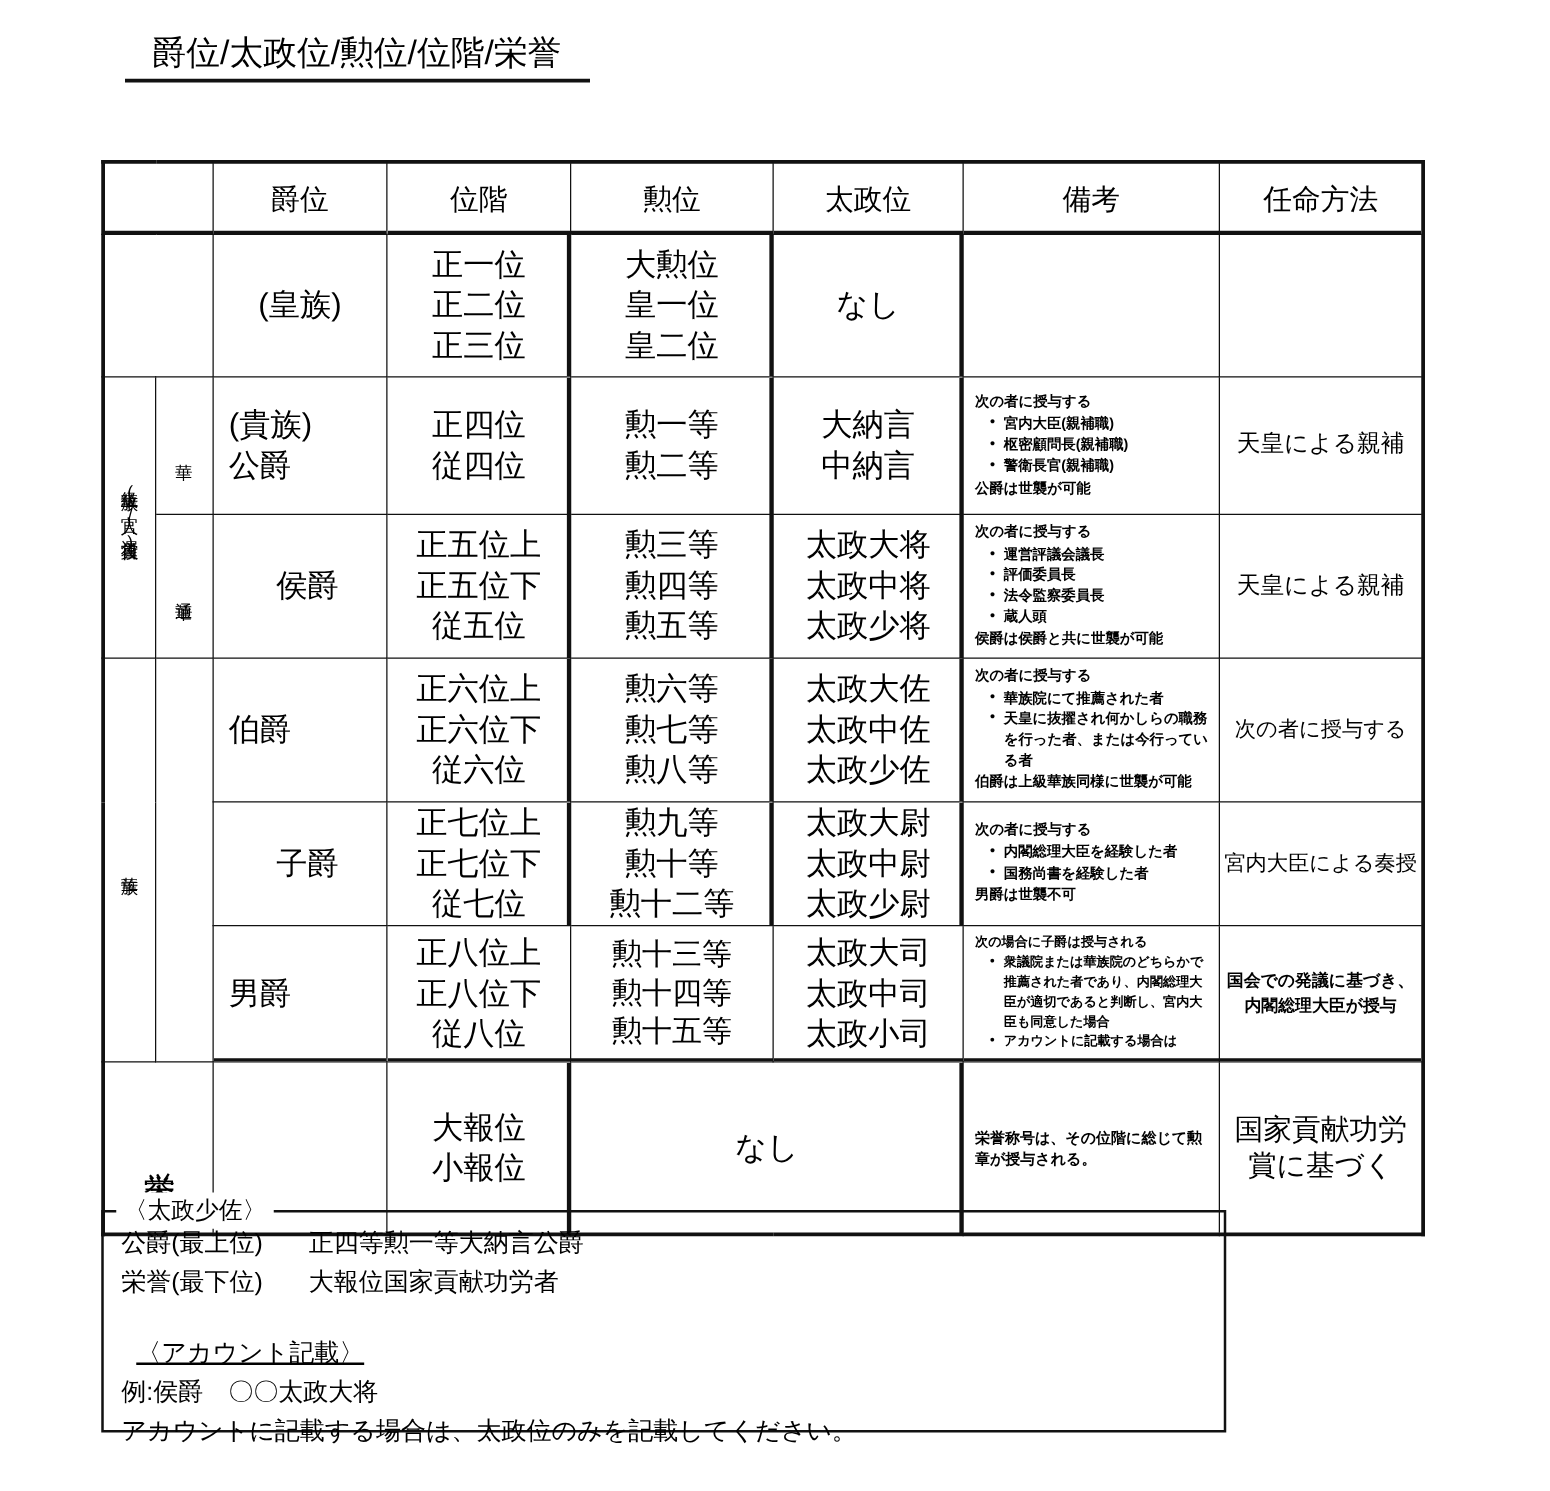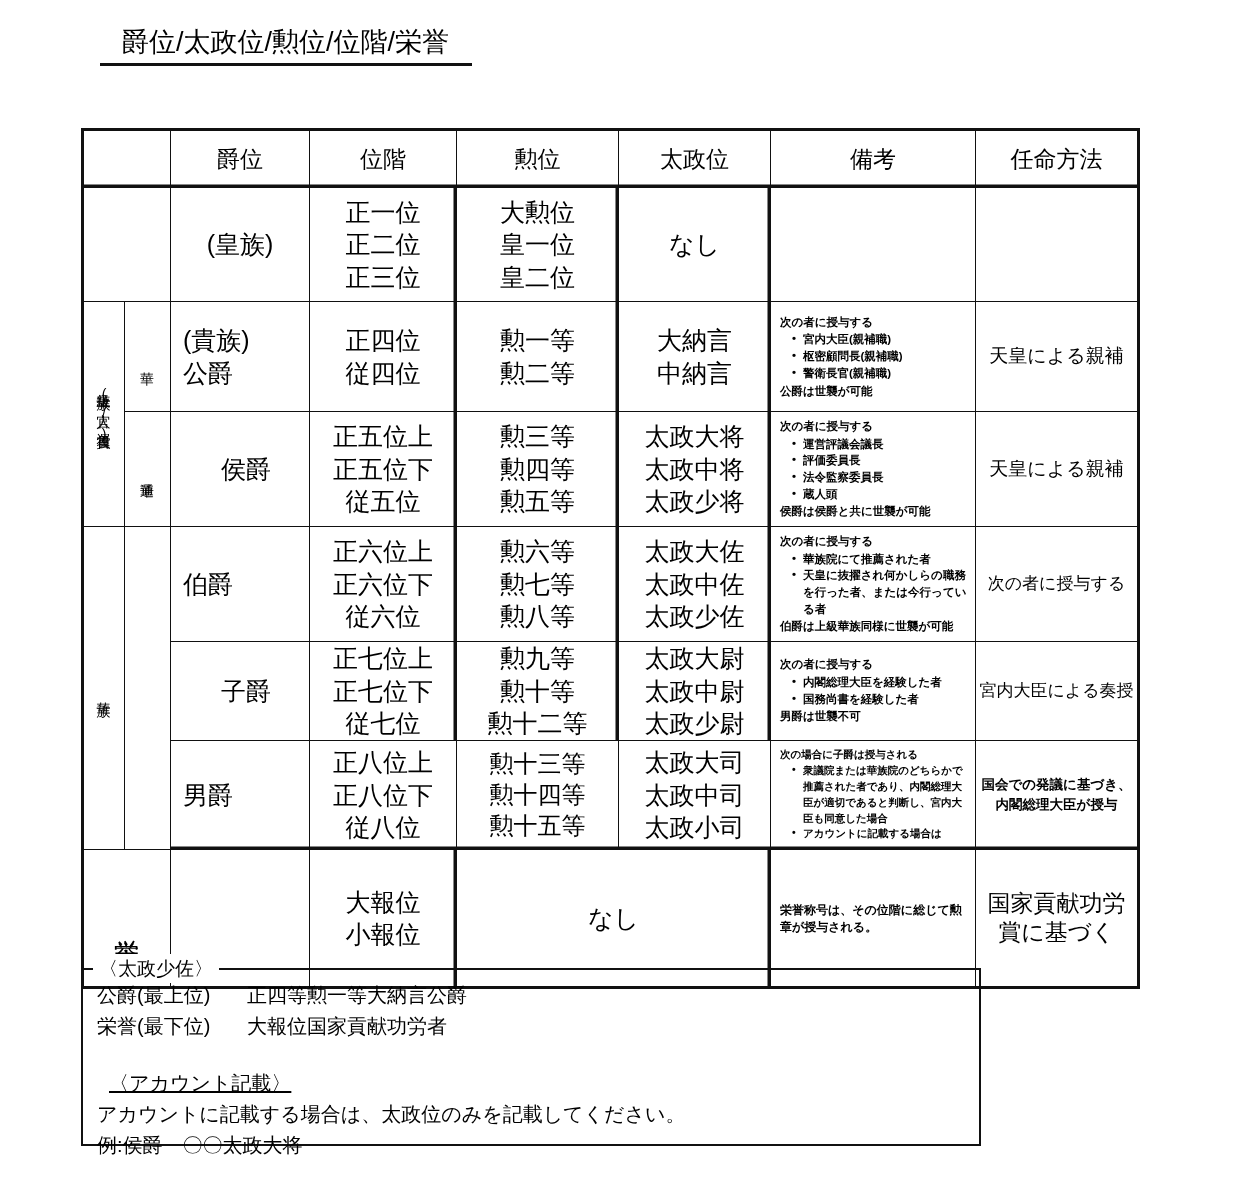--- a/index.html
+++ b/index.html
@@ -445,15 +445,15 @@
   <div class="row">
     <span class="k">公爵(最上位)</span><span>正四等勲一等大納言公爵</span>
   </div>
   <div class="row">
     <span class="k">栄誉(最下位)</span><span>大報位国家貢献功労者</span>
   </div>
 
   <div class="gap"></div>
 
   <div class="sec" style="padding-left:12px;text-decoration:underline;">〈アカウント記載〉</div>
+  <div class="row">例:侯爵　〇〇太政大将</div>
   <div class="row">アカウントに記載する場合は、太政位のみを記載してください。</div>
-  <div class="row">例:侯爵　〇〇太政大将</div>
 </div>
 
 </body></html>

